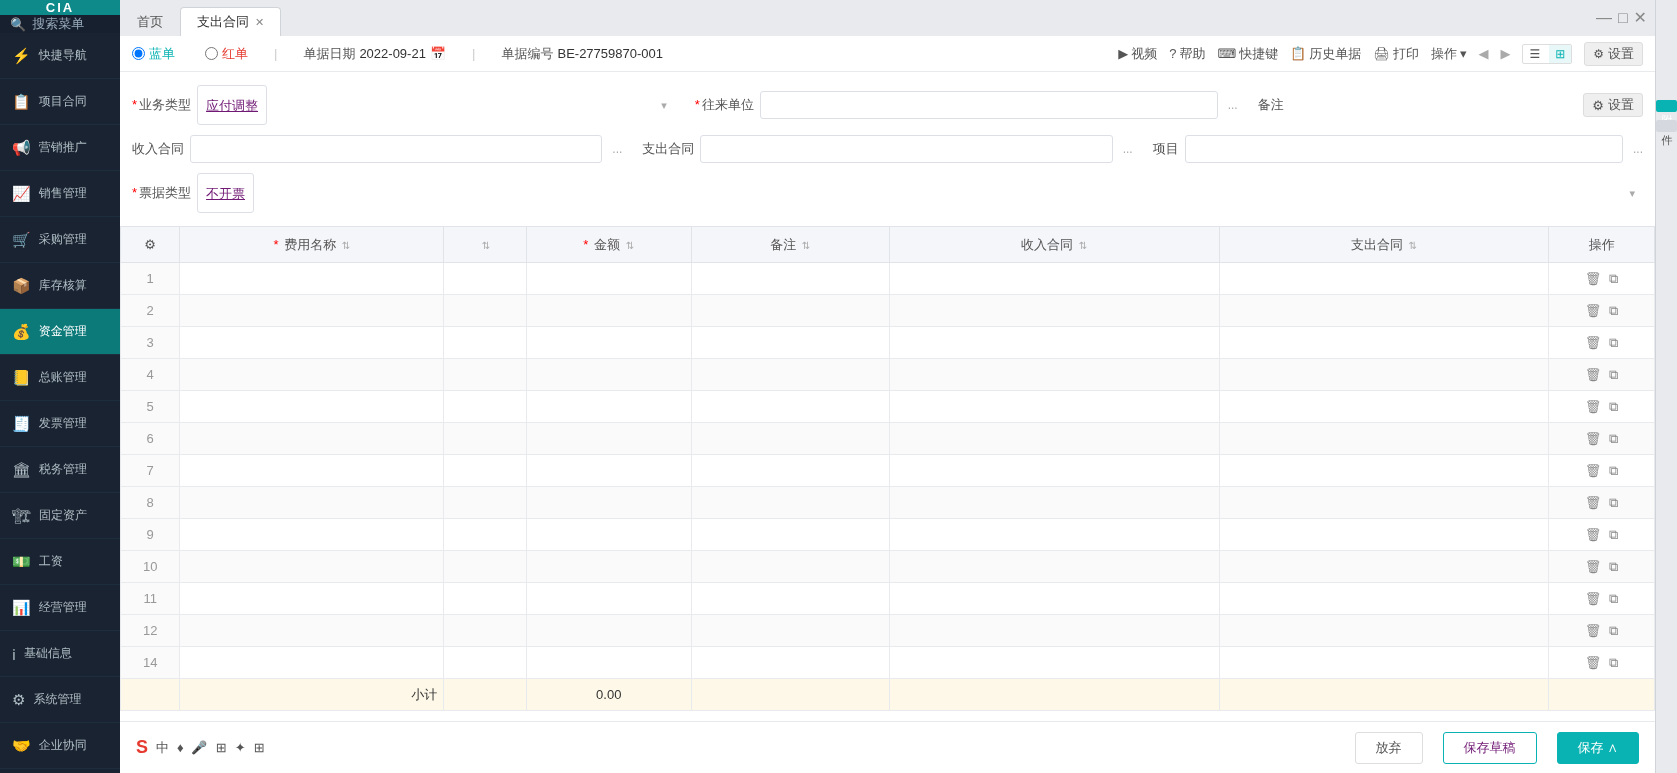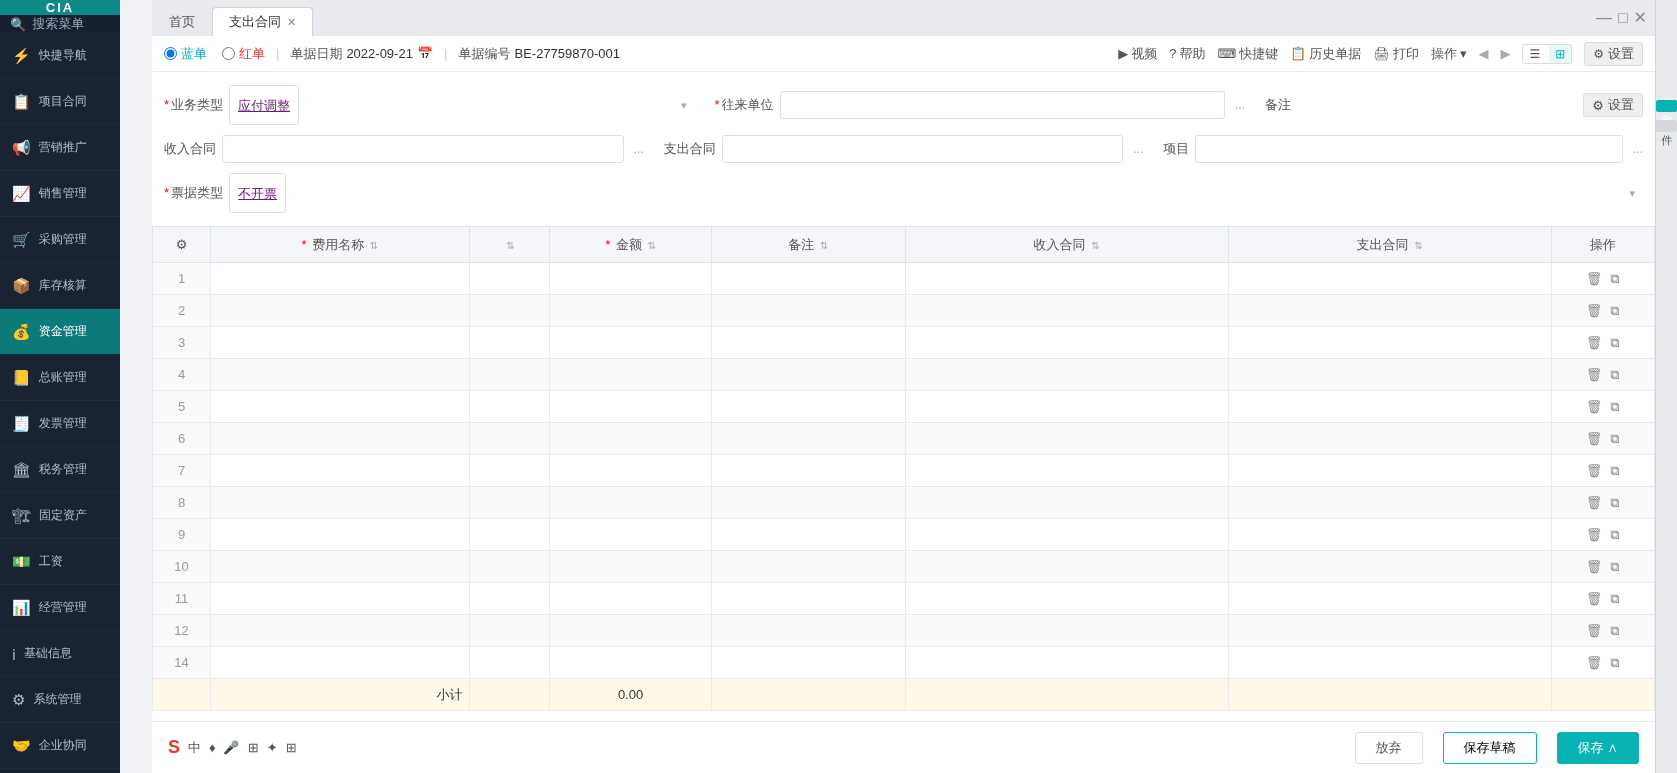--- a/index.html
+++ b/index.html
@@ -51,21 +51,20 @@
     .sidebar-item .icon { font-size: 15px; }
     .sidebar-item .label { font-size: 12px; }
 
     
     .main {
       flex: 1;
       display: flex;
       flex-direction: column;
       background: #f0f2f5;
       overflow: hidden;
-      margin-left: 32px;
     }
     .tab {
       height: 30px;
       padding: 0 16px;
       display: flex;
       align-items: center;
       gap: 6px;
       cursor: pointer;
       font-size: 13px;
       border-radius: 4px 4px 0 0;
@@ -90,21 +89,21 @@
       flex-shrink: 0;
     }
 
     
     .toolbar {
       height: 36px;
       background: white;
       display: flex;
       align-items: center;
       padding: 0 12px;
-      gap: 7px;
+      gap: 22px;
       border-bottom: 1px solid #e8eaed;
       flex-shrink: 0;
     }
     .toolbar-radio { display: flex; align-items: center; gap: 4px; }
     .toolbar-radio input { cursor: pointer; }
     .toolbar-sep { color: #ccc; margin: 0 4px; }
     .toolbar-field { display: flex; align-items: center; gap: 4px; color: #555; }
     .toolbar-right { margin-left: auto; display: flex; align-items: center; gap: 12px; color: #09b3b3; font-size: 12px; cursor: pointer; }
     .toolbar-right span { display: flex; align-items: center; gap: 3px; cursor: pointer; color: #555; }
     .toolbar-btn { padding: 2px 6px; cursor: pointer; color: #555; font-size: 12px; }
@@ -259,21 +258,21 @@
       gap: 20px;
     }
     .btn {
       padding: 6px 20px;
       border-radius: 3px;
       border: 1px solid #ddd;
       cursor: pointer;
       font-size: 13px;
     }
     .btn-default { background: white; color: #555; }
-    .btn-draft { background: white; color: #000000; border-color: #09b3b3; }
+    .btn-draft { background: white; color: #701a75; border-color: #09b3b3; }
     .btn-primary { background: #09b3b3; color: white; border-color: #09b3b3; }
 
     .window-controls {
       display: flex;
       align-items: center;
       gap: 6px;
       padding: 0 8px;
     }
     .window-controls .wc-btn {
       cursor: pointer;

